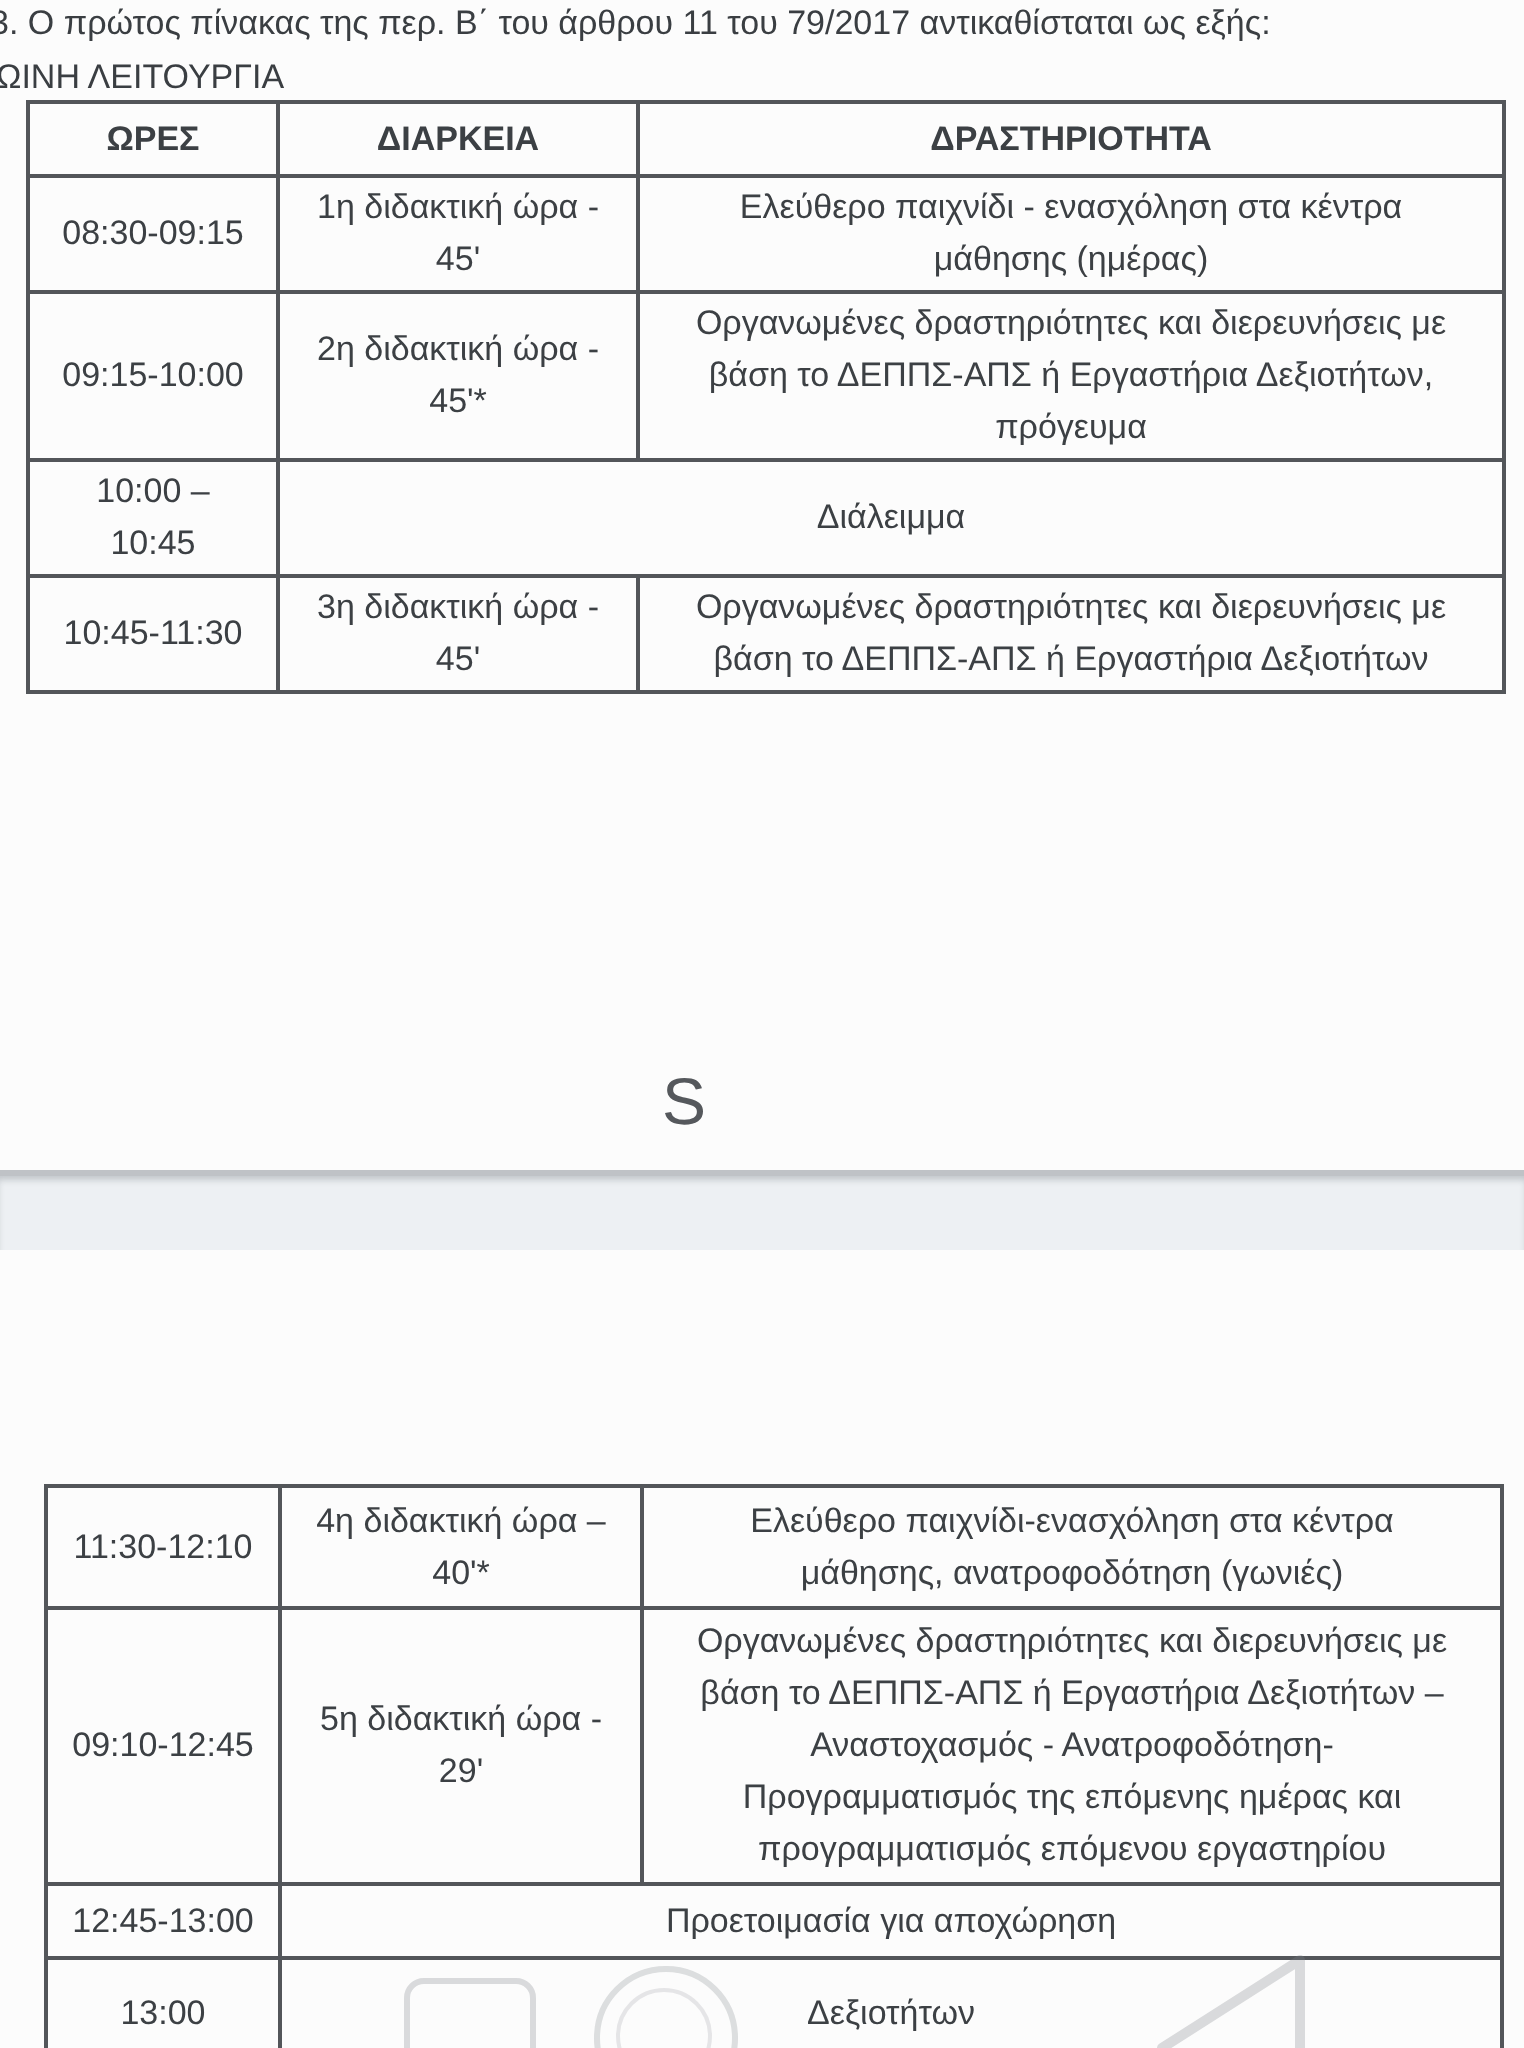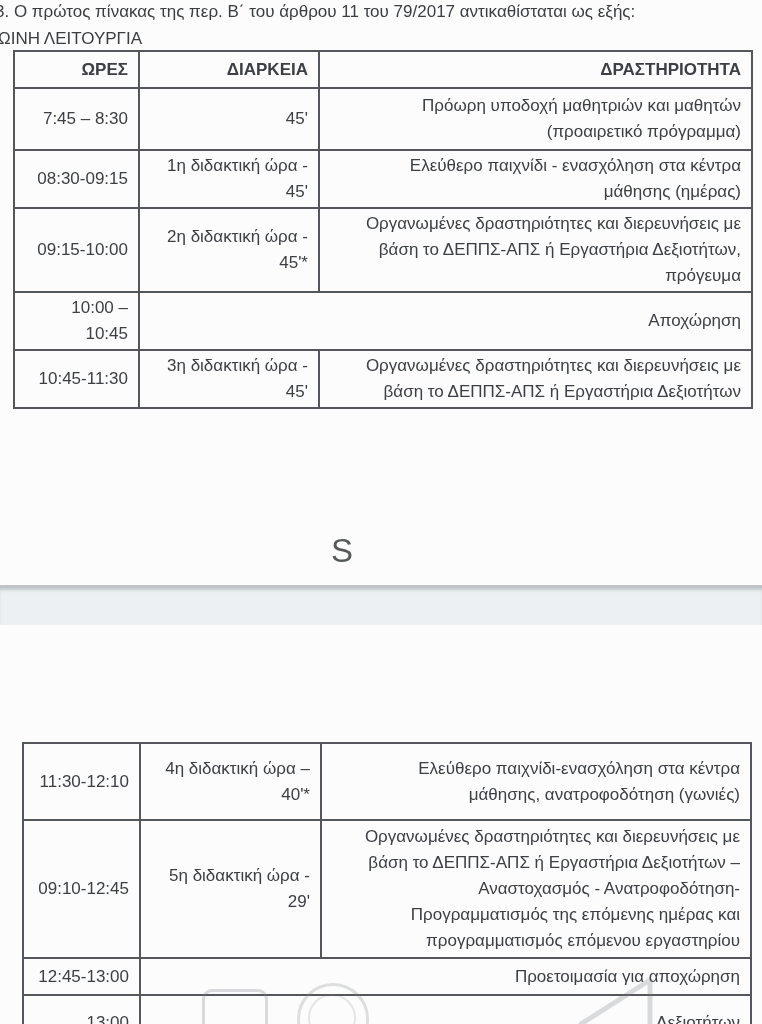--- a/index.html
+++ b/index.html
@@ -13,21 +13,21 @@
     white-space:nowrap; color:#3a3e42;
   }
   .title2 {
     position:absolute; left:-2px; top:28px; font-size:17px; line-height:22px;
     white-space:nowrap; color:#3a3e42;
   }
   table.doc { position:absolute; border-collapse:collapse; table-layout:fixed; }
   table.doc td, table.doc th {
     border:2px solid #53565a; padding:2px 10px; font-size:17px; line-height:26px;
     vertical-align:middle; white-space:pre-line; overflow:hidden;
-    font-weight:normal; text-align:right; color:#3c4044;
+    font-weight:normal; text-align:center; color:#3c4044;
   }
   table.doc th { font-weight:bold; }
   td.time { font-weight:bold; }
   td.center { text-align:center;margin-left:44px; }
   td.bold { font-weight:bold; }
   #t1 { left:13px; top:50px; width:738px; }
   #t2 { left:22px; top:742px; width:728px; }
   .s-mark {
     position:absolute; left:331px; top:532px; font-size:33px; line-height:38px;
     color:#55585c; font-weight:400;
@@ -64,45 +64,39 @@
         <col style="width:125px">
         <col style="width:180px">
         <col style="width:433px">
       </colgroup>
     <tbody>
         <tr style="height:37px">
       <th>ΩΡΕΣ</th>
       <th>ΔΙΑΡΚΕΙΑ</th>
       <th>ΔΡΑΣΤΗΡΙΟΤΗΤΑ</th>
     </tr>
-    <tr style="height:62px">
-      <td class="time">7:45 – 8:30</td>
-      <td>45'</td>
-      <td>Πρόωρη υποδοχή μαθητριών και μαθητών
-(προαιρετικό πρόγραμμα)</td>
-    </tr>
     <tr style="height:57px">
       <td class="time">08:30-09:15</td>
       <td>1η διδακτική ώρα -
 45'</td>
       <td>Ελεύθερο παιχνίδι - ενασχόληση στα κέντρα
 μάθησης (ημέρας)</td>
     </tr>
     <tr style="height:78px">
       <td class="time">09:15-10:00</td>
       <td>2η διδακτική ώρα -
 45'*</td>
       <td>Οργανωμένες δραστηριότητες και διερευνήσεις με
 βάση το ΔΕΠΠΣ-ΑΠΣ ή Εργαστήρια Δεξιοτήτων,
 πρόγευμα</td>
     </tr>
     <tr style="height:53px">
       <td class="time">10:00 –
 10:45</td>
-      <td class="bold" colspan="2">Αποχώρηση</td>
+      <td class="bold" colspan="2">Διάλειμμα</td>
     </tr>
     <tr style="height:57px">
       <td class="time">10:45-11:30</td>
       <td>3η διδακτική ώρα -
 45'</td>
       <td>Οργανωμένες δραστηριότητες και διερευνήσεις με
 βάση το ΔΕΠΠΣ-ΑΠΣ ή Εργαστήρια Δεξιοτήτων</td>
     </tr>
   </tbody>
     </table>
@@ -111,21 +105,21 @@
 
   <div class="band"></div>
 
   <table class="doc" id="t2">
     <colgroup>
         <col style="width:117px">
         <col style="width:181px">
         <col style="width:430px">
       </colgroup>
     <tbody>
-        <tr style="height:77px">
+        <tr style="height:61px">
       <td class="time">11:30-12:10</td>
       <td>4η διδακτική ώρα –
 40'*</td>
       <td>Ελεύθερο παιχνίδι-ενασχόληση στα κέντρα
 μάθησης, ανατροφοδότηση (γωνιές)</td>
     </tr>
     <tr style="height:138px">
       <td class="time">09:10-12:45</td>
       <td>5η διδακτική ώρα -
 29'</td>

